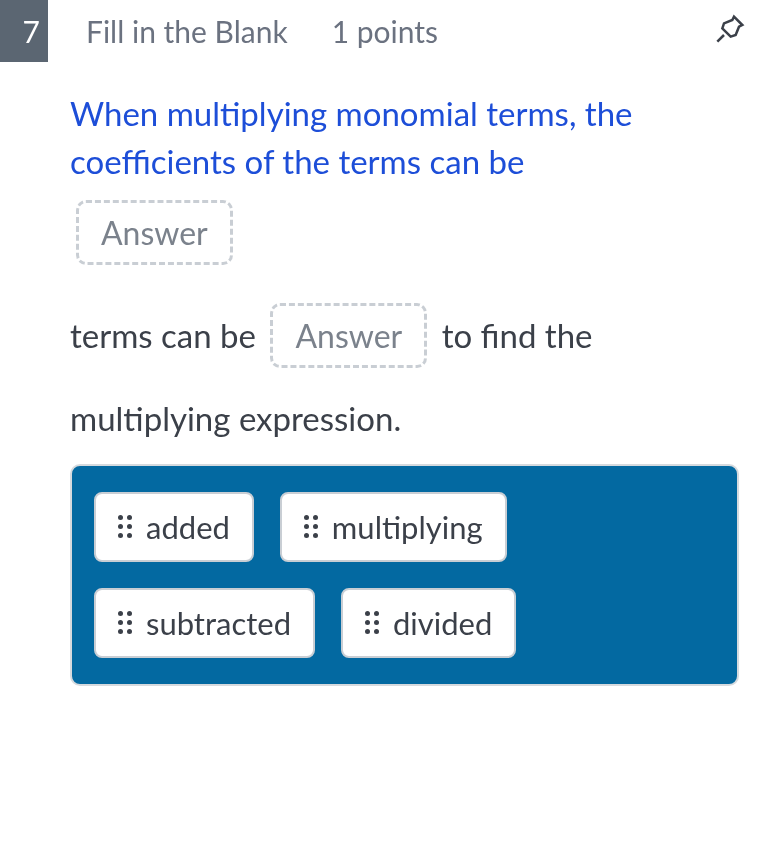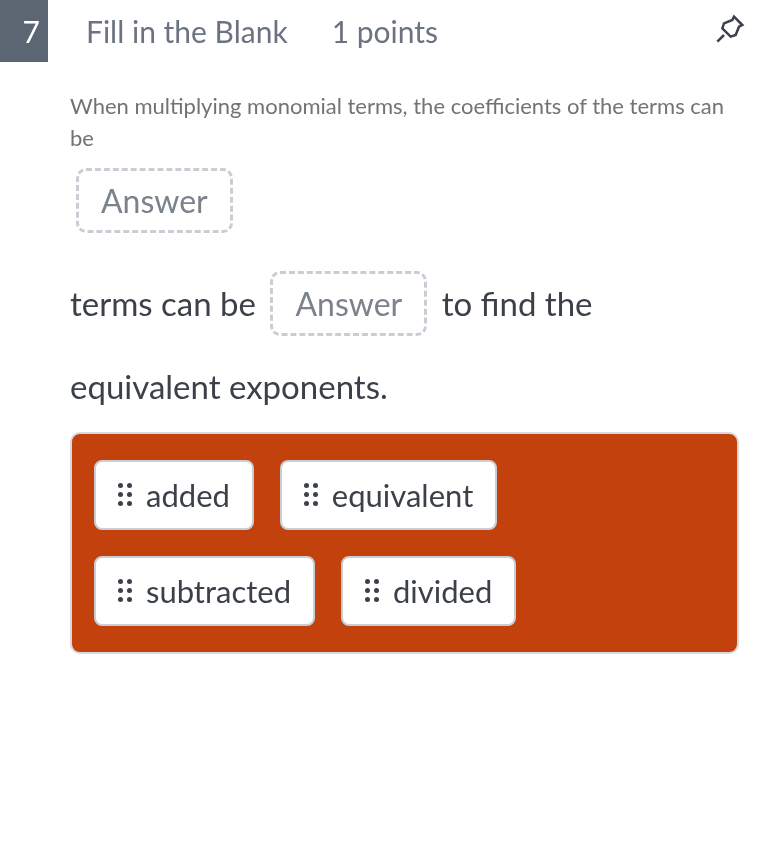--- a/index.html
+++ b/index.html
@@ -44,23 +44,23 @@
     .spacer { flex: 1; }
     .pin-icon {
       width: 40px;
       height: 40px;
       color: #3b4049;
     }
     .body {
       padding: 28px 24px 0 70px;
     }
     .stem {
-      font-size: 22px;
+      font-size: 33px;
       line-height: 1.45;
-      color: #737373;
+      color: #1d4ed8;
       font-weight: 400;
     }
     .text-seg {
       display: inline;
     }
     .blank-slot {
       display: inline-flex;
       align-items: center;
       justify-content: center;
       border: 3px dashed #c9ced4;
@@ -81,21 +81,21 @@
     }
     .flow-line .txt {
       font-size: 33px;
       color: #3b4049;
       white-space: pre;
     }
     .options-box {
       margin-top: 26px;
       border: 2px solid #d6dade;
       border-radius: 10px;
-      background: #c2410c;
+      background: #0369a1;
       padding: 26px 22px;
       display: flex;
       flex-wrap: wrap;
       gap: 26px;
     }
     .option-chip {
       display: inline-flex;
       align-items: center;
       gap: 14px;
       border: 2px solid #c9ced4;
@@ -154,21 +154,21 @@
 
   <div class="flow-line" style="margin-top:22px;">
     <span class="txt">terms can be </span>
     <span class="blank-slot">
       <span>Answer</span>
     </span>
     <span class="txt"> to find the</span>
   </div>
 
   <div class="flow-line" style="margin-top:22px;">
-    <span class="txt">equivalent exponents.</span>
+    <span class="txt">multiplying expression.</span>
   </div>
 
   <div class="options-box">
     <div class="option-chip">
       <span class="grip">
         <span class="grip-row">
             <span class="grip-dot"></span>
             <span class="grip-dot"></span>
           </span>
         <span class="grip-row">
@@ -190,21 +190,21 @@
           </span>
         <span class="grip-row">
             <span class="grip-dot"></span>
             <span class="grip-dot"></span>
           </span>
         <span class="grip-row">
             <span class="grip-dot"></span>
             <span class="grip-dot"></span>
           </span>
       </span>
-      <span>equivalent</span>
+      <span>multiplying</span>
     </div>
     <div class="option-chip">
       <span class="grip">
         <span class="grip-row">
             <span class="grip-dot"></span>
             <span class="grip-dot"></span>
           </span>
         <span class="grip-row">
             <span class="grip-dot"></span>
             <span class="grip-dot"></span>

